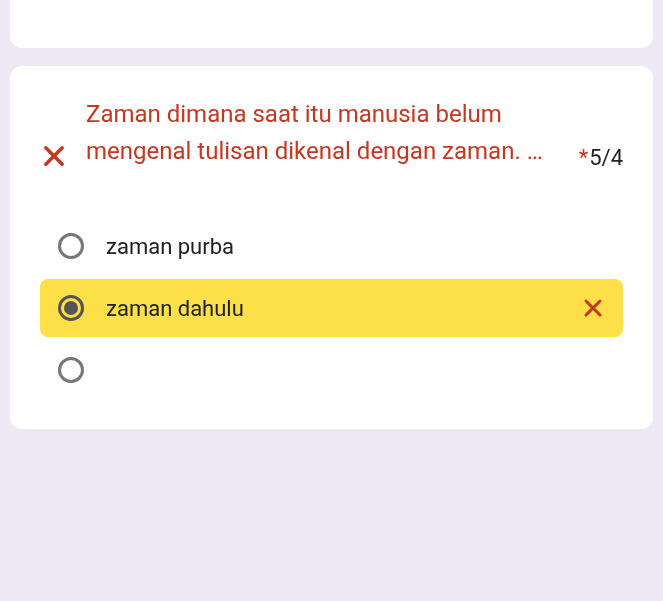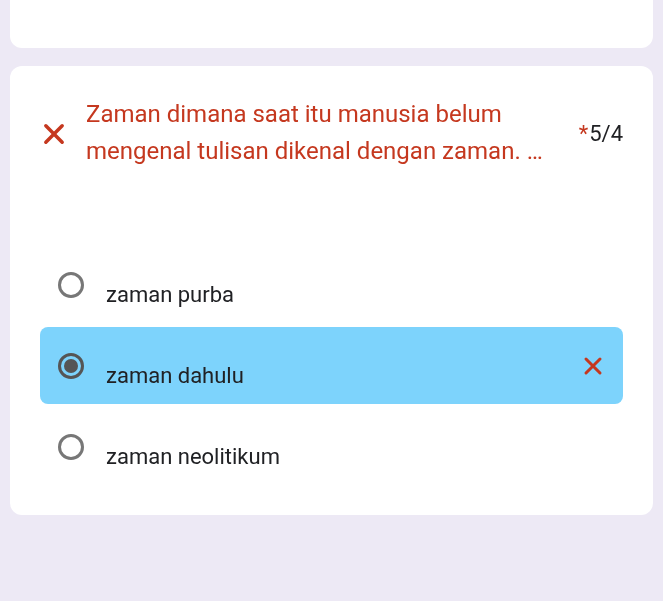--- a/index.html
+++ b/index.html
@@ -17,23 +17,23 @@
     height: 48px;
     margin-bottom: 18px;
   }
   .card {
     background: #fff;
     border-radius: 12px;
     padding: 30px 30px 30px 30px;
   }
   .q-header {
     display: flex;
-    align-items: center;
+    align-items: flex-end;
     gap: 18px;
-    margin-bottom: 76px;
+    margin-bottom: 47px;
   }
   .x-icon {
     flex: 0 0 auto;
     width: 28px;
     height: 28px;
     margin-top: 2px;
   }
   .x-icon svg { display: block; }
   .q-text {
     flex: 1 1 auto;
@@ -60,21 +60,21 @@
   .option {
     display: flex;
     align-items: center;
     gap: 22px;
     padding: 16px 18px;
     border-radius: 8px;
     font-size: 22px;
     color: #202124;
   }
   .option.selected-wrong {
-    background: #7dd3fc;
+    background: #fde047;
   }
   .radio {
     width: 26px;
     height: 26px;
     border: 3px solid #777;
     border-radius: 50%;
     flex: 0 0 auto;
     position: relative;
   }
   .radio.filled {
@@ -82,21 +82,21 @@
   }
   .radio.filled::after {
     content: "";
     position: absolute;
     top: 50%; left: 50%;
     width: 14px; height: 14px;
     background: #555;
     border-radius: 50%;
     transform: translate(-50%, -50%);
   }
-  .opt-label { flex: 1 1 auto; margin-top: 20px; }
+  .opt-label { flex: 1 1 auto; }
   .wrong-x {
     flex: 0 0 auto;
     width: 24px;
     height: 24px;
   }
 </style>
 </head>
 <body>
 
 <div class="card-stub"></div>
@@ -128,17 +128,16 @@
       <span class="wrong-x">
         <svg viewBox="0 0 24 24" width="24" height="24">
           <path d="M5 5 L19 19 M19 5 L5 19" stroke="#c5381f" stroke-width="3" stroke-linecap="round" fill="none"></path>
         </svg>
       </span>
     </div>
 
 
     <div class="option">
       <span class="radio"></span>
-      <span class="opt-label">zaman neolitikum</span>
     </div>
 
   </div>
 </div>
 
 </body></html>

